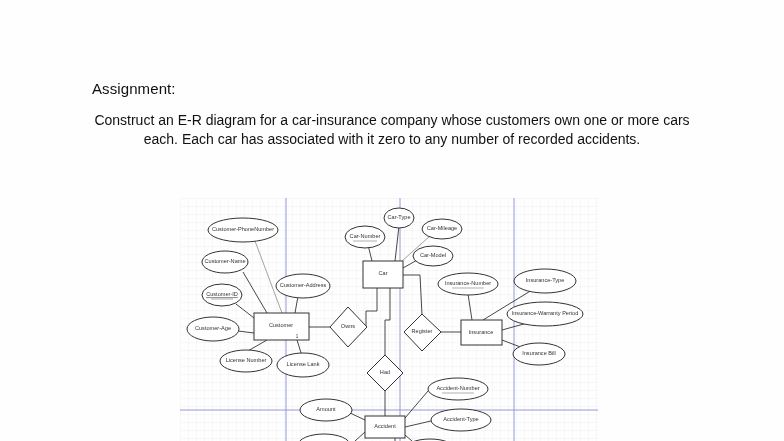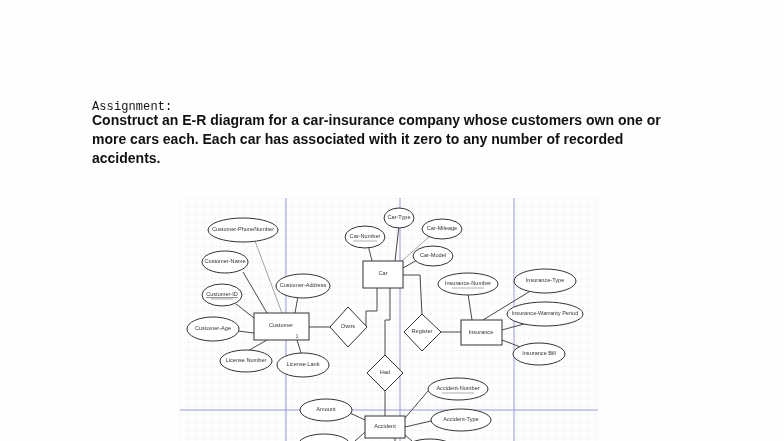--- a/index.html
+++ b/index.html
@@ -2,26 +2,26 @@
 <html><head>
   <meta charset="utf-8">
   <style>
     html, body { margin: 0; padding: 0; }
     body {
       width: 784px; height: 441px; overflow: hidden;
       background: #fefefe; position: relative;
       font-family: "Liberation Sans", sans-serif;
     }
     .assign-label {
-      position: absolute; left: 92px; top: 100px;
-      font-size: 12px; color: #111; letter-spacing: 0.1px; font-family: Liberation Mono, monospace;
+      position: absolute; left: 92px; top: 80px;
+      font-size: 15px; color: #111; letter-spacing: 0.1px;
     }
     .assign-text {
       position: absolute; left: 92px; top: 111px; width: 600px;
-      font-size: 14px; font-weight: bold; color: #111; line-height: 19px;
+      font-size: 14px; font-weight: normal; color: #111; line-height: 19px; text-align: center;
     }
     .diagram {
       position: absolute; left: 180px; top: 198px;
       width: 418px; height: 243px;
     }
     .diagram svg { display: block; }
     .diagram text {
       font-family: "Liberation Sans", sans-serif;
       font-size: 5.6px; fill: #333; text-anchor: middle; dominant-baseline: middle;
     }

